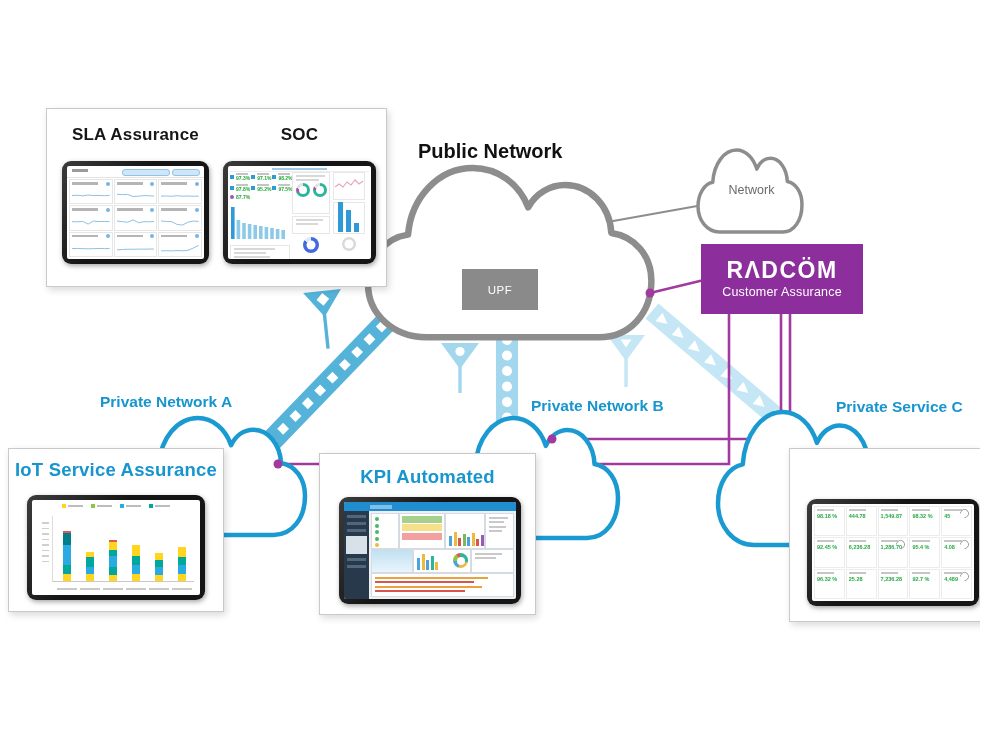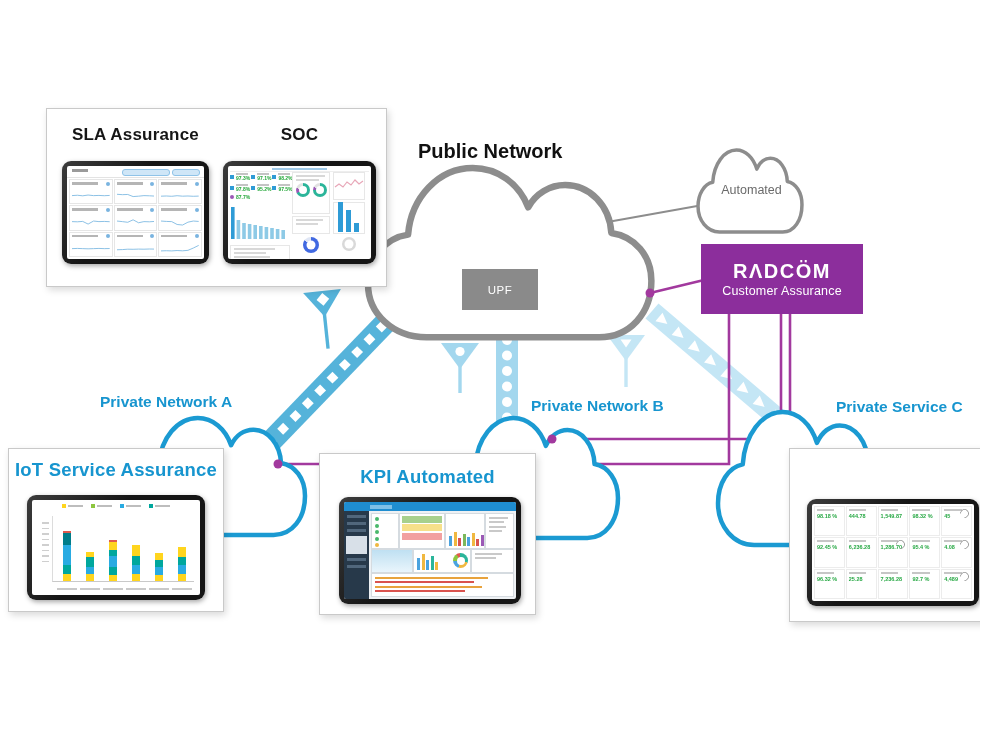--- a/index.html
+++ b/index.html
@@ -18,21 +18,21 @@
   .big-label{position:absolute;z-index:2;font-weight:700;color:#111;font-size:20px;white-space:nowrap;}
   .pn-label{position:absolute;z-index:2;font-weight:700;color:#1795cf;font-size:15.5px;white-space:nowrap;}
 
   
   .core-box{position:absolute;z-index:2;background:#8a8a8a;color:#fff;font-size:11.5px;
             display:flex;align-items:center;justify-content:center;letter-spacing:.5px;}
 
   
   #radcom{position:absolute;left:701px;top:244px;width:162px;height:70px;background:#8C2E9C;
           z-index:3;display:flex;flex-direction:column;align-items:center;justify-content:center;}
-  #radcom .logo{color:#fff;font-weight:700;font-size:20px;letter-spacing:1.5px;line-height:1;}
+  #radcom .logo{color:#fff;font-weight:700;font-size:23px;letter-spacing:1.5px;line-height:1;}
   #radcom .tag{color:#fff;font-size:12.5px;margin-top:3px;letter-spacing:.2px;}
 
   
   .tablet{position:absolute;background:linear-gradient(125deg,#3c3c3c 0%,#151515 42%);
           border-radius:9px;padding:5px;box-shadow:1px 2px 5px rgba(0,0,0,.35);}
   .screen{position:relative;width:100%;height:100%;background:#fff;border-radius:2px;overflow:hidden;}
 
   
   .sla-head{position:absolute;left:0;top:0;right:0;height:11px;border-bottom:1px solid #e3e3e3;}
   .sla-head .t{position:absolute;left:5px;top:3px;width:16px;height:3px;background:#9a9a9a;}
@@ -180,21 +180,21 @@
       <circle cx="278" cy="464" r="4.5"></circle>
       <circle cx="552" cy="439" r="4.5"></circle>
     </g>
   </svg>
 
   <div class="big-label" style="left:418px;top:140px;">Public Network</div>
   <div class="pn-label" style="left:100px;top:393px;">Private Network A</div>
   <div class="pn-label" style="left:531px;top:397px;">Private Network B</div>
   <div class="pn-label" style="left:836px;top:398px;">Private Service C</div>
   <div style="position:absolute;left:714px;top:183px;width:75px;text-align:center;z-index:2;
-              color:#6a6a6a;font-size:12.5px;">Automated</div>
+              color:#6a6a6a;font-size:12.5px;">Network</div>
 
   <div class="core-box" style="left:462px;top:269px;width:76px;height:41px;">UPF</div>
 
   <div id="radcom">
     <div class="logo">RΛDCÖM</div>
     <div class="tag">Customer Assurance</div>
   </div>
 
   <div class="panel" style="left:8px;top:448px;width:214px;height:162px;">
     <div class="panel-title" style="left:0;top:10px;width:100%;font-size:18.5px;">IoT Service Assurance</div>

